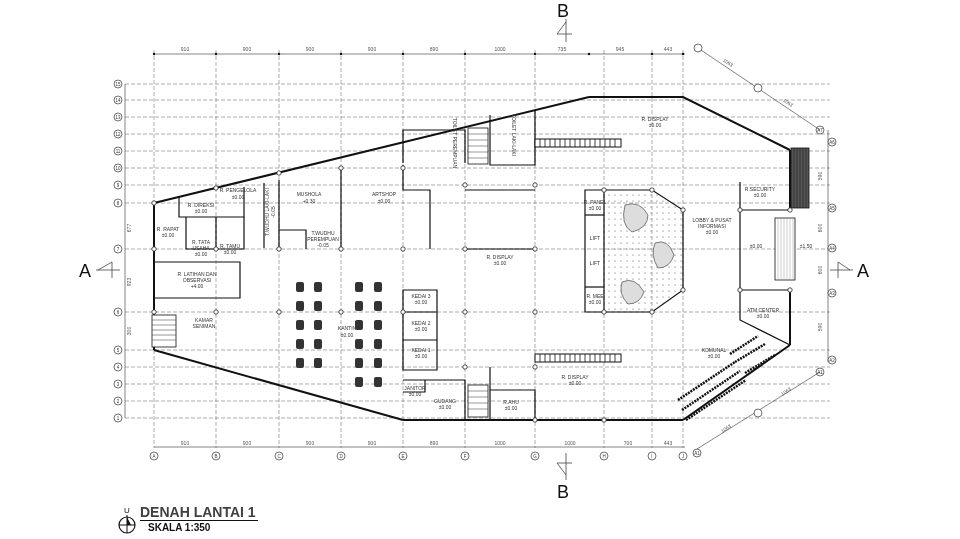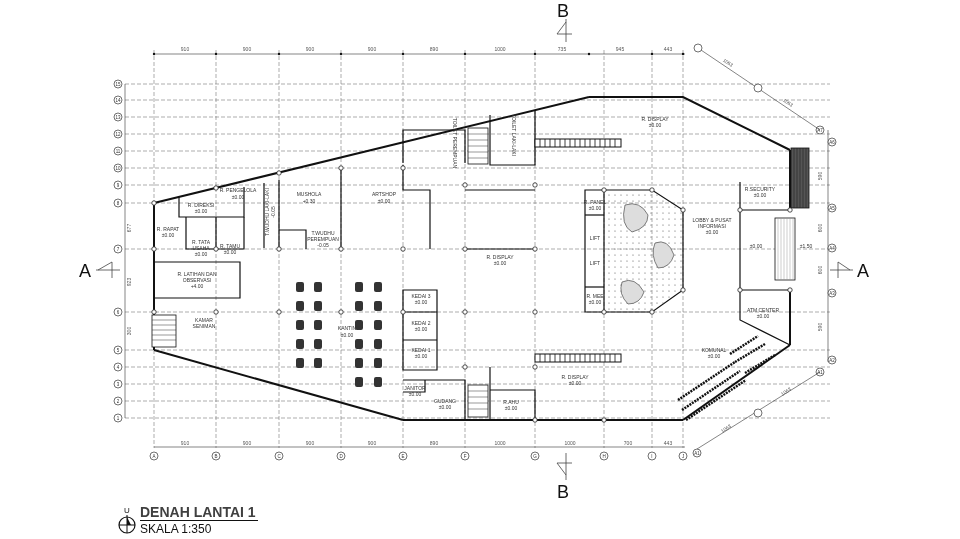--- a/index.html
+++ b/index.html
@@ -10,21 +10,21 @@
   .room { font-size:5px; fill:#333; }
   .grid { stroke:#777; stroke-width:0.6; stroke-dasharray:4 2; fill:none; }
   .wall { stroke:#111; stroke-width:2; fill:none; }
   .wallthin { stroke:#111; stroke-width:1.2; fill:none; }
   .col { fill:#fff; stroke:#222; stroke-width:0.8; }
   .bubble { fill:#fff; stroke:#333; stroke-width:0.7; }
   .bubtxt { font-size:4.5px; fill:#333; text-anchor:middle; dominant-baseline:central; }
   .sec { font-size:18px; fill:#111; }
   .title { position:absolute; left:116px; top:505px; }
   .title-main { position:absolute; left:24px; top:0; font-size:14px; font-weight:bold; color:#404040; border-bottom:1.5px solid #111; white-space:nowrap; padding-right:2px; line-height:15px; }
-  .title-sub { position:absolute; left:24px; top:17px; font-size:12px; font-weight:normal; color:#111; white-space:nowrap; }
+  .title-sub { position:absolute; left:32px; top:17px; font-size:10px; font-weight:bold; color:#111; white-space:nowrap; }
   .north { position:absolute; left:0; top:0; width:22px; height:30px; }
 </style>
 </head>
 <body>
 
 <svg id="plan" viewBox="0 0 960 539" xmlns="http://www.w3.org/2000/svg">
 
   <g>
     <text class="t sec" x="557" y="17">B</text>
     <line x1="566" y1="19" x2="566" y2="42" stroke="#444" stroke-width="0.8"></line>

